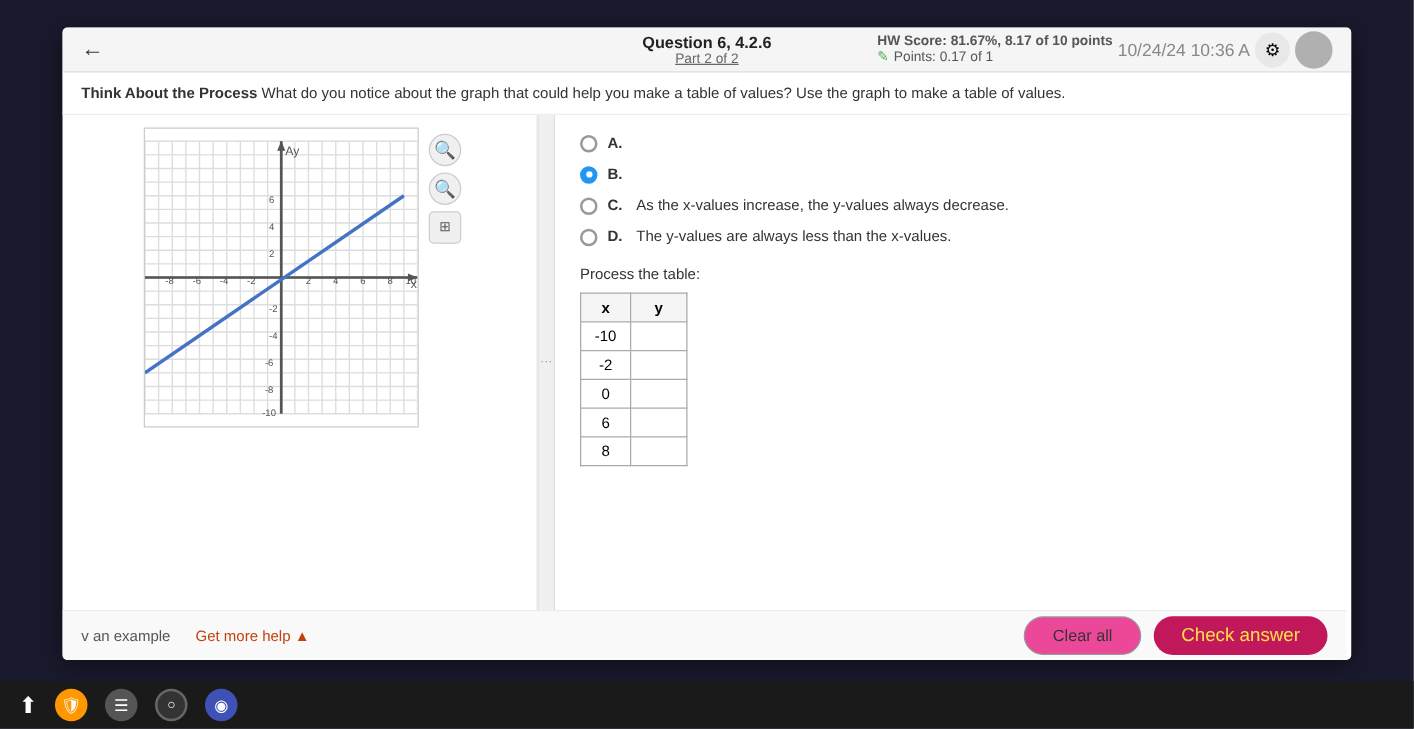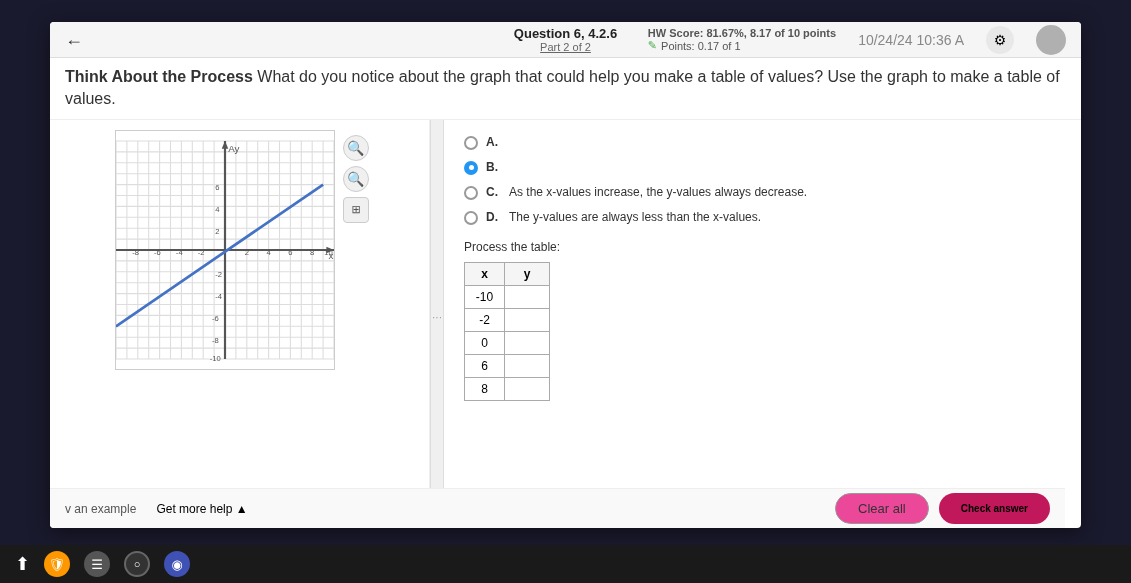--- a/index.html
+++ b/index.html
@@ -62,21 +62,21 @@
       display: flex;
       align-items: center;
       gap: 4px;
     }
 
     
     .question-text-bar {
       background: #fff;
       padding: 8px 15px;
       border-bottom: 1px solid #eee;
-      font-size: 16px;
+      font-size: 12px;
       color: #333;
       line-height: 1.4;
     }
     .question-label {
       font-weight: bold;
     }
 
     
     .content-area {
       display: flex;
@@ -201,21 +201,21 @@
 <div class="main-card">
 
   <div class="header-bar">
     <div style="display:flex;align-items:center;gap:8px;">
       <span style="font-size:18px;color:#333;cursor:pointer;">←</span>
     </div>
     <div class="question-title">
       <div class="question-title-main">Question 6, 4.2.6</div>
       <div class="question-title-sub">Part 2 of 2</div>
     </div>
-    <div style="display:flex;align-items:center;gap:22px;">
+    <div style="display:flex;align-items:center;gap:4px;">
       <div style="text-align:right;">
         <div class="hw-score" style="font-size:11px;color:#555;">HW Score: 81.67%, 8.17 of 10 points</div>
         <div class="hw-points" style="font-size:11px;color:#555;">
           <span style="color:#4caf50;">✎</span>
           <span>Points: 0.17 of 1</span>
         </div>
       </div>
       <div style="font-size:14px;color:#888;">10/24/24 10:36 A</div>
       <div style="width:28px;height:28px;background:#e8e8e8;border-radius:50%;display:flex;align-items:center;justify-content:center;font-size:14px;cursor:pointer;">⚙</div>
       <div style="width:30px;height:30px;background:#b0b0b0;border-radius:50%;"></div>
@@ -382,24 +382,24 @@
               <td>8</td>
               <td class="input-cell"><input type="text" style=""></td>
             </tr>
           </tbody>
         </table>
       </div>
 
     </div>
   </div>
 
-  <div style="position:absolute;bottom:0;left:0;right:16px;height:40px;background:#f9f9f9;border-top:1px solid #eee;display:flex;align-items:center;justify-content:space-between;padding:0 15px;">
+  <div style="position:absolute;bottom:0;left:0;right:4px;height:40px;background:#f9f9f9;border-top:1px solid #eee;display:flex;align-items:center;justify-content:space-between;padding:0 15px;">
     <div style="display:flex;gap:20px;">
       <span style="font-size:12px;color:#555;cursor:pointer;">v an example</span>
-      <span style="font-size:12px;color:#000000;cursor:pointer;">Get more help ▲</span>
+      <span style="font-size:12px;color:#c2410c;cursor:pointer;">Get more help ▲</span>
     </div>
     <div style="display:flex;gap:10px;">
       <button style="padding:7px 22px;background:#ec4899;border:1.5px solid #999;border-radius:20px;font-size:13px;color:#333;cursor:pointer;">Clear all</button>
-      <button style="padding:7px 22px;background:#c0185a;border:none;border-radius:20px;font-size:10px;color:#000000;cursor:pointer;font-weight:bold;">Check answer</button>
+      <button style="padding:7px 22px;background:#c0185a;border:none;border-radius:20px;font-size:15px;color:#fde047;cursor:pointer;font-weight:normal;">Check answer</button>
     </div>
   </div>
 
 </div>
 
 </body></html>

